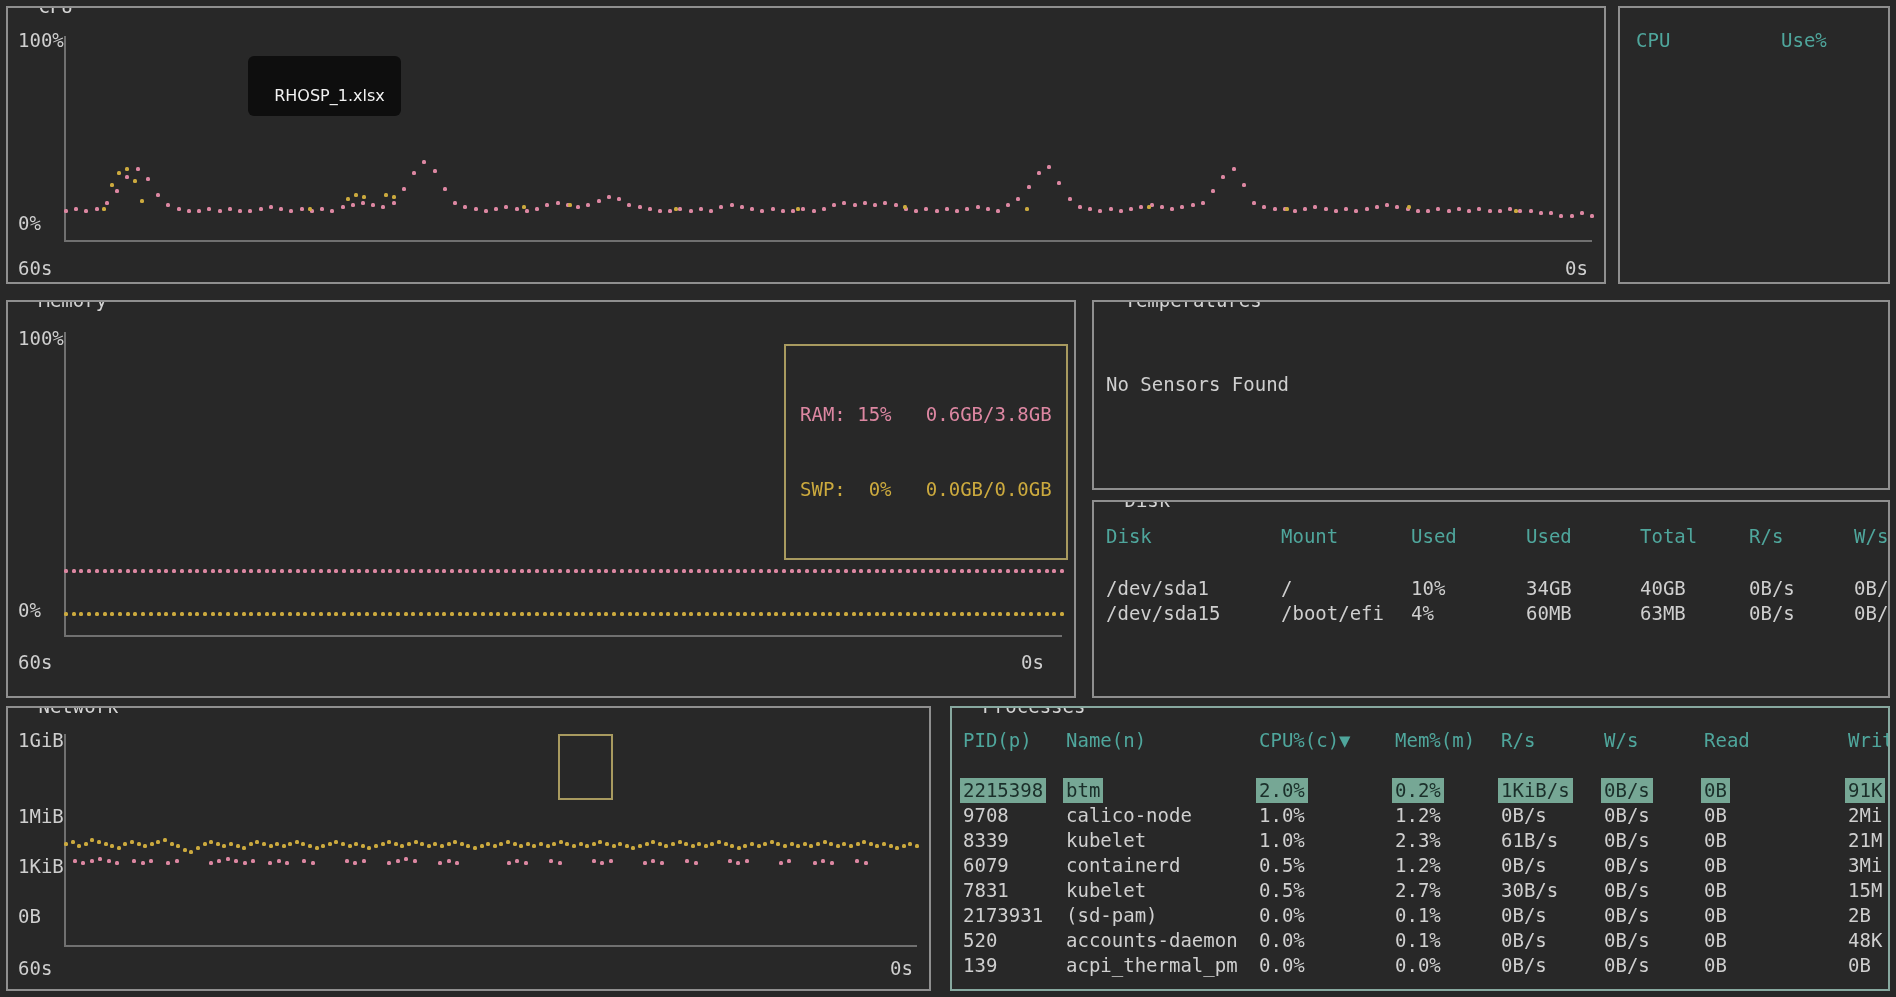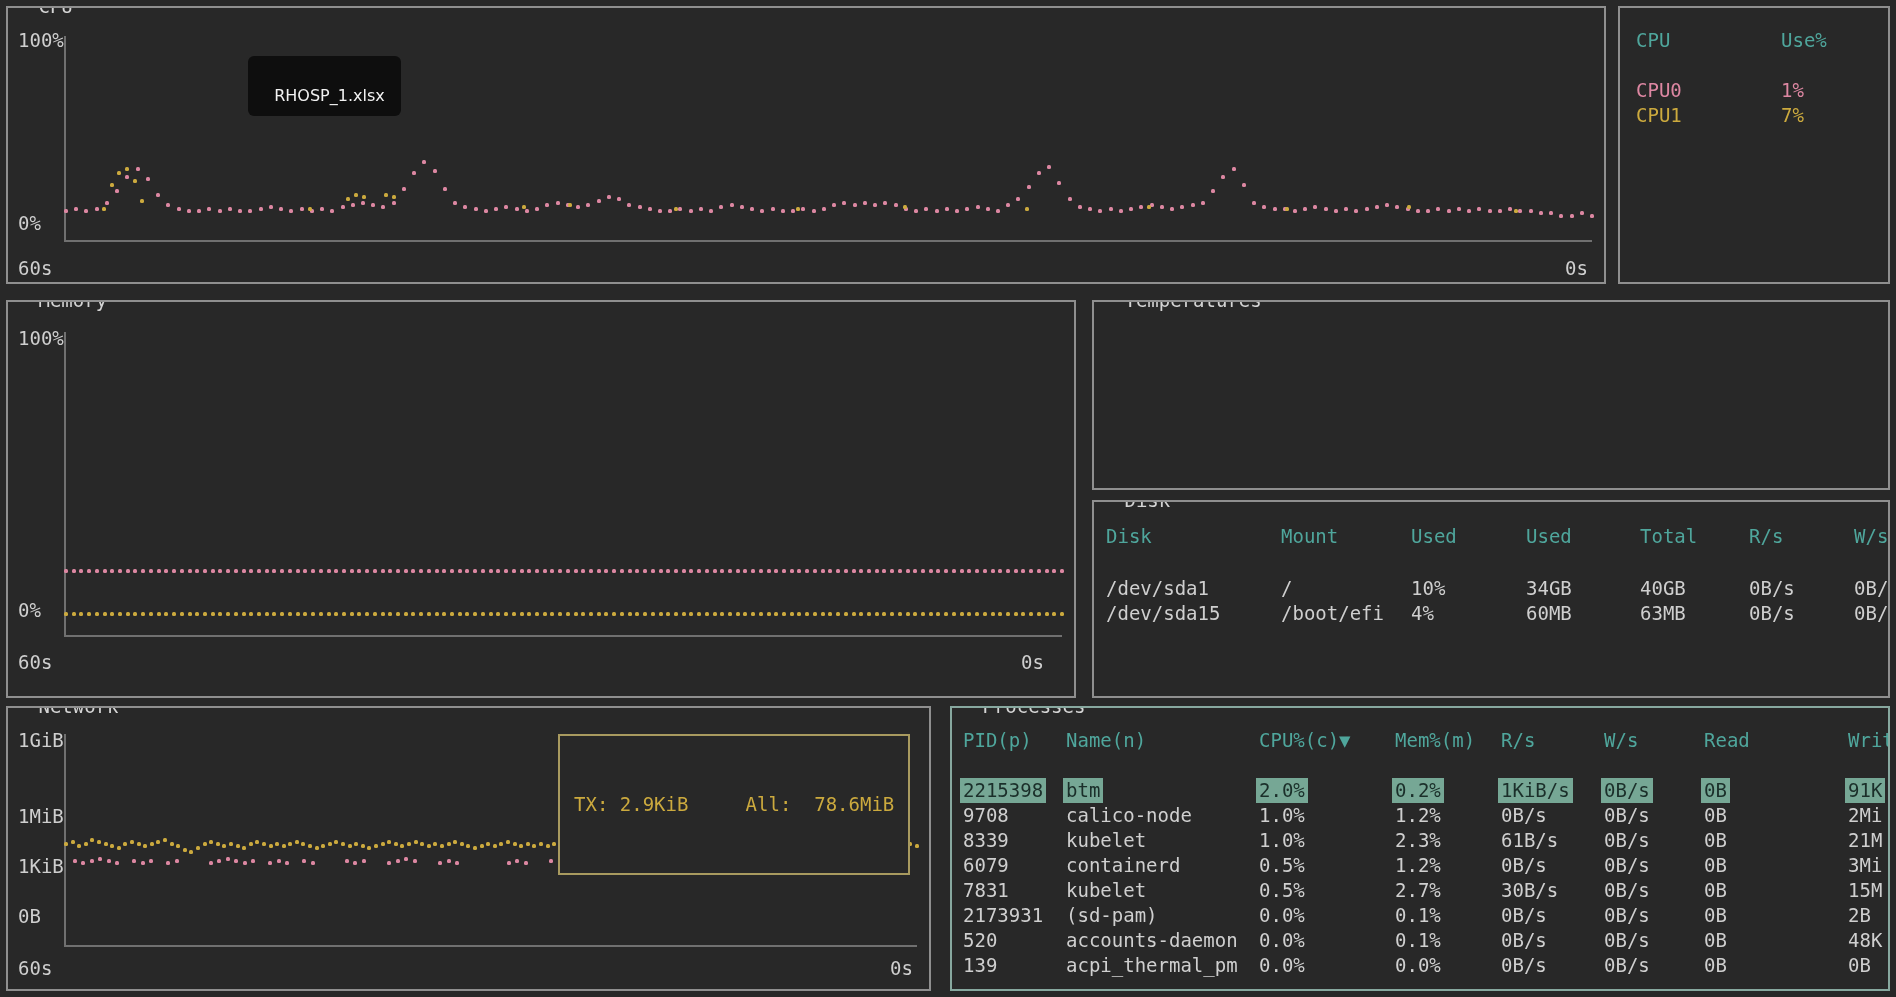--- a/index.html
+++ b/index.html
@@ -231,32 +231,20 @@
       <div class="dot" style="left: 95%; bottom: 14%; background: rgb(204, 170, 62);"></div>
     </div>
 </div>
 
 <div class="panel" style="left:1618px;top:6px;width:272px;height:278px">
   <div class="tbl" style="left:16px;right:4px">
     <div class="trow" style="top:20px">
       <span class="lgc0 teal">CPU</span>
       <span class="lgc1 teal">Use%</span>
     </div>
-    <div class="rows" style="top:70px">
-
-        <div class="row">
-          <span class="lgc0" style="color: rgb(221, 135, 162);">CPU0</span>
-          <span class="lgc1" style="color: rgb(221, 135, 162);">1%</span>
-        </div>
-
-        <div class="row">
-          <span class="lgc0" style="color: rgb(204, 170, 62);">CPU1</span>
-          <span class="lgc1" style="color: rgb(204, 170, 62);">7%</span>
-        </div>
-      </div>
   </div>
 </div>
 
 <div class="panel" style="left:6px;top:300px;width:1070px;height:398px">
   <span class="panel-title"> Memory </span>
   <span class="lbl" style="left:10px;top:24px">100%</span>
   <span class="lbl" style="left:10px;top:296px">0%</span>
   <span class="lbl" style="left:10px;top:348px">60s</span>
   <span class="lbl" style="right:30px;top:348px">0s</span>
   <div class="plot" style="left:56px;right:12px;top:30px;bottom:59px">
@@ -514,25 +502,32 @@
       <div class="dot" style="left: 93.7984%; bottom: 7%; background: rgb(204, 170, 62);"></div>
       <div class="dot" style="left: 94.5736%; bottom: 7%; background: rgb(204, 170, 62);"></div>
       <div class="dot" style="left: 95.3488%; bottom: 7%; background: rgb(204, 170, 62);"></div>
       <div class="dot" style="left: 96.124%; bottom: 7%; background: rgb(204, 170, 62);"></div>
       <div class="dot" style="left: 96.8992%; bottom: 7%; background: rgb(204, 170, 62);"></div>
       <div class="dot" style="left: 97.6744%; bottom: 7%; background: rgb(204, 170, 62);"></div>
       <div class="dot" style="left: 98.4496%; bottom: 7%; background: rgb(204, 170, 62);"></div>
       <div class="dot" style="left: 99.2248%; bottom: 7%; background: rgb(204, 170, 62);"></div>
       <div class="dot" style="left: 100%; bottom: 7%; background: rgb(204, 170, 62);"></div>
     </div>
+  <div class="legendbox" style="left:776px;top:42px">
+    <div class="pink">RAM: 15%   0.6GB/3.8GB</div>
+    <div class="yellow">SWP:  0%   0.0GB/0.0GB</div>
+  </div>
 </div>
 
 <div class="panel" style="left:1092px;top:300px;width:798px;height:190px">
   <span class="panel-title"> Temperatures </span>
   <div class="tbl" style="left:12px;right:4px">
+    <div class="trow" style="top:70px">
+      <span class="tc0">No Sensors Found</span>
+    </div>
   </div>
 </div>
 
 <div class="panel" style="left:1092px;top:500px;width:798px;height:198px">
   <span class="panel-title"> Disk </span>
   <div class="tbl" style="left:12px;right:0">
     <div class="trow" style="top:22px">
       <span class="dc0 teal">Disk</span>
       <span class="dc1 teal">Mount</span>
       <span class="dc2 teal">Used</span>
@@ -755,21 +750,20 @@
       <div class="dot" style="left: 80%; bottom: 40%; background: rgb(221, 135, 162);"></div>
       <div class="dot" style="left: 84%; bottom: 39%; background: rgb(221, 135, 162);"></div>
       <div class="dot" style="left: 85%; bottom: 40%; background: rgb(221, 135, 162);"></div>
       <div class="dot" style="left: 88%; bottom: 39%; background: rgb(221, 135, 162);"></div>
       <div class="dot" style="left: 89%; bottom: 40%; background: rgb(221, 135, 162);"></div>
       <div class="dot" style="left: 90%; bottom: 39%; background: rgb(221, 135, 162);"></div>
       <div class="dot" style="left: 93%; bottom: 40%; background: rgb(221, 135, 162);"></div>
       <div class="dot" style="left: 94%; bottom: 39%; background: rgb(221, 135, 162);"></div>
     </div>
   <div class="legendbox" style="left:550px;top:26px">
-    <div class="yellow">TX: 2.9KiB     All:  78.6MiB</div>
   </div>
 </div>
 
 <div class="panel active" style="left:950px;top:706px;width:940px;height:285px">
   <span class="panel-title"> Processes </span>
   <div class="tbl" style="left:11px;right:2px">
     <div class="trow" style="top:20px">
       <span class="pc0 teal">PID(p)</span>
       <span class="pc1 teal">Name(n)</span>
       <span class="pc2 teal">CPU%(c)▼</span>

